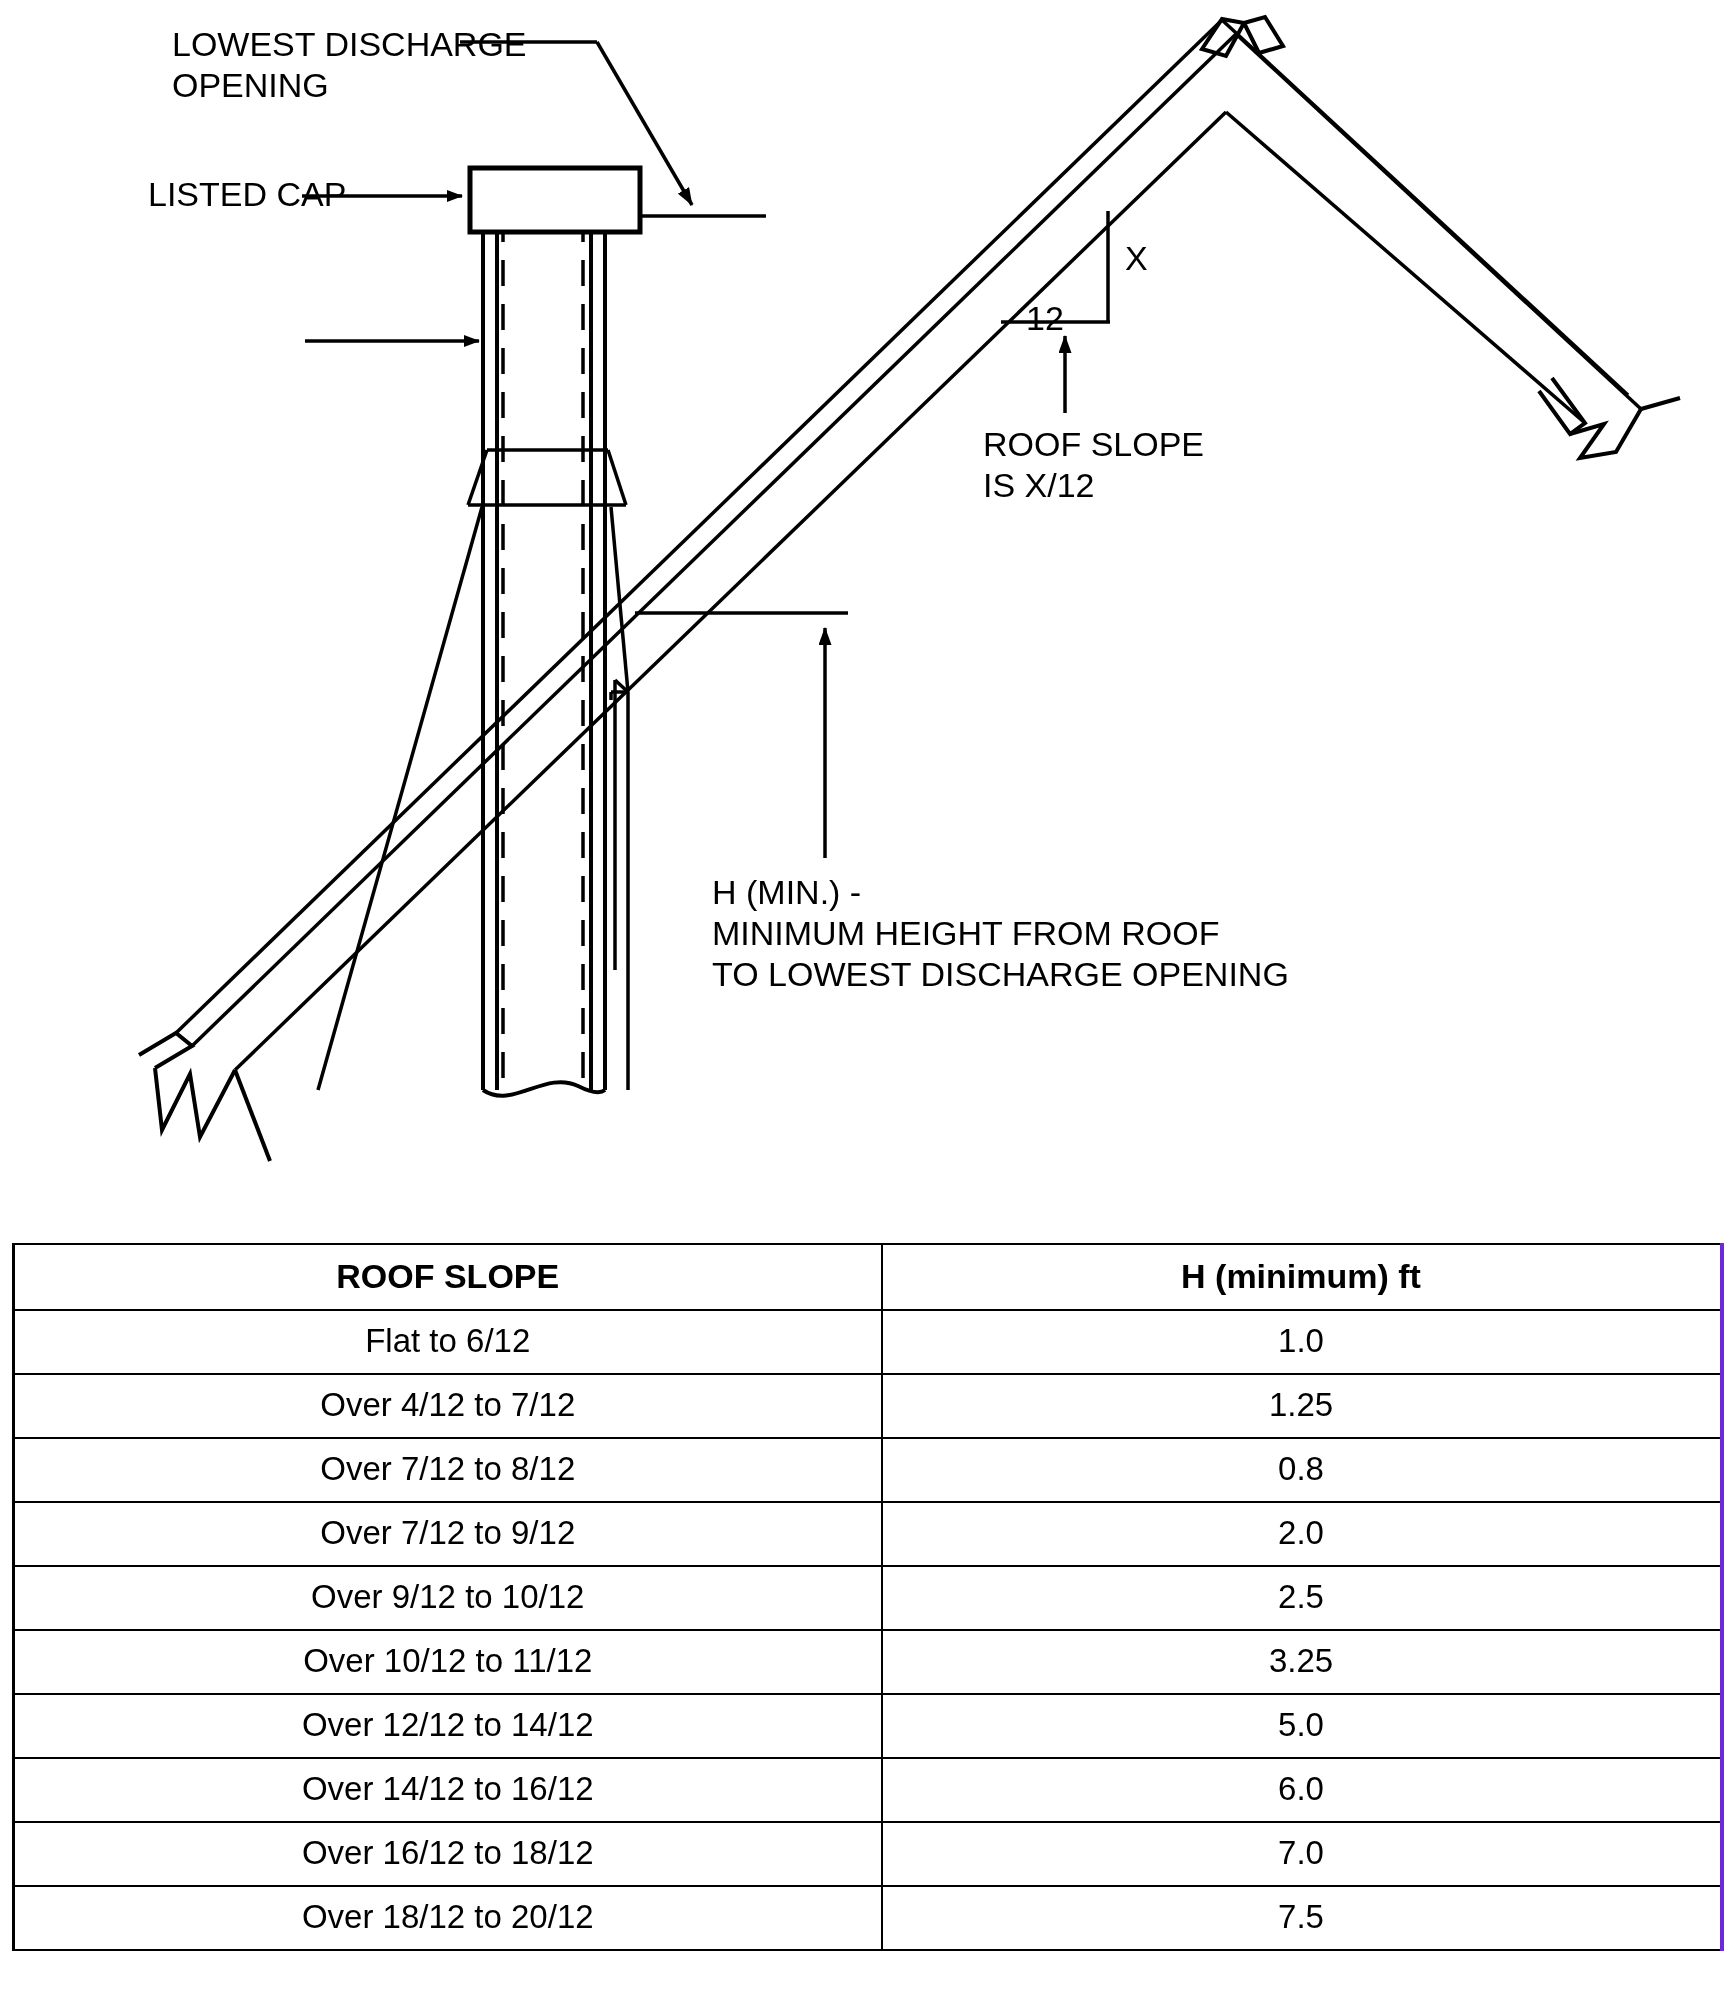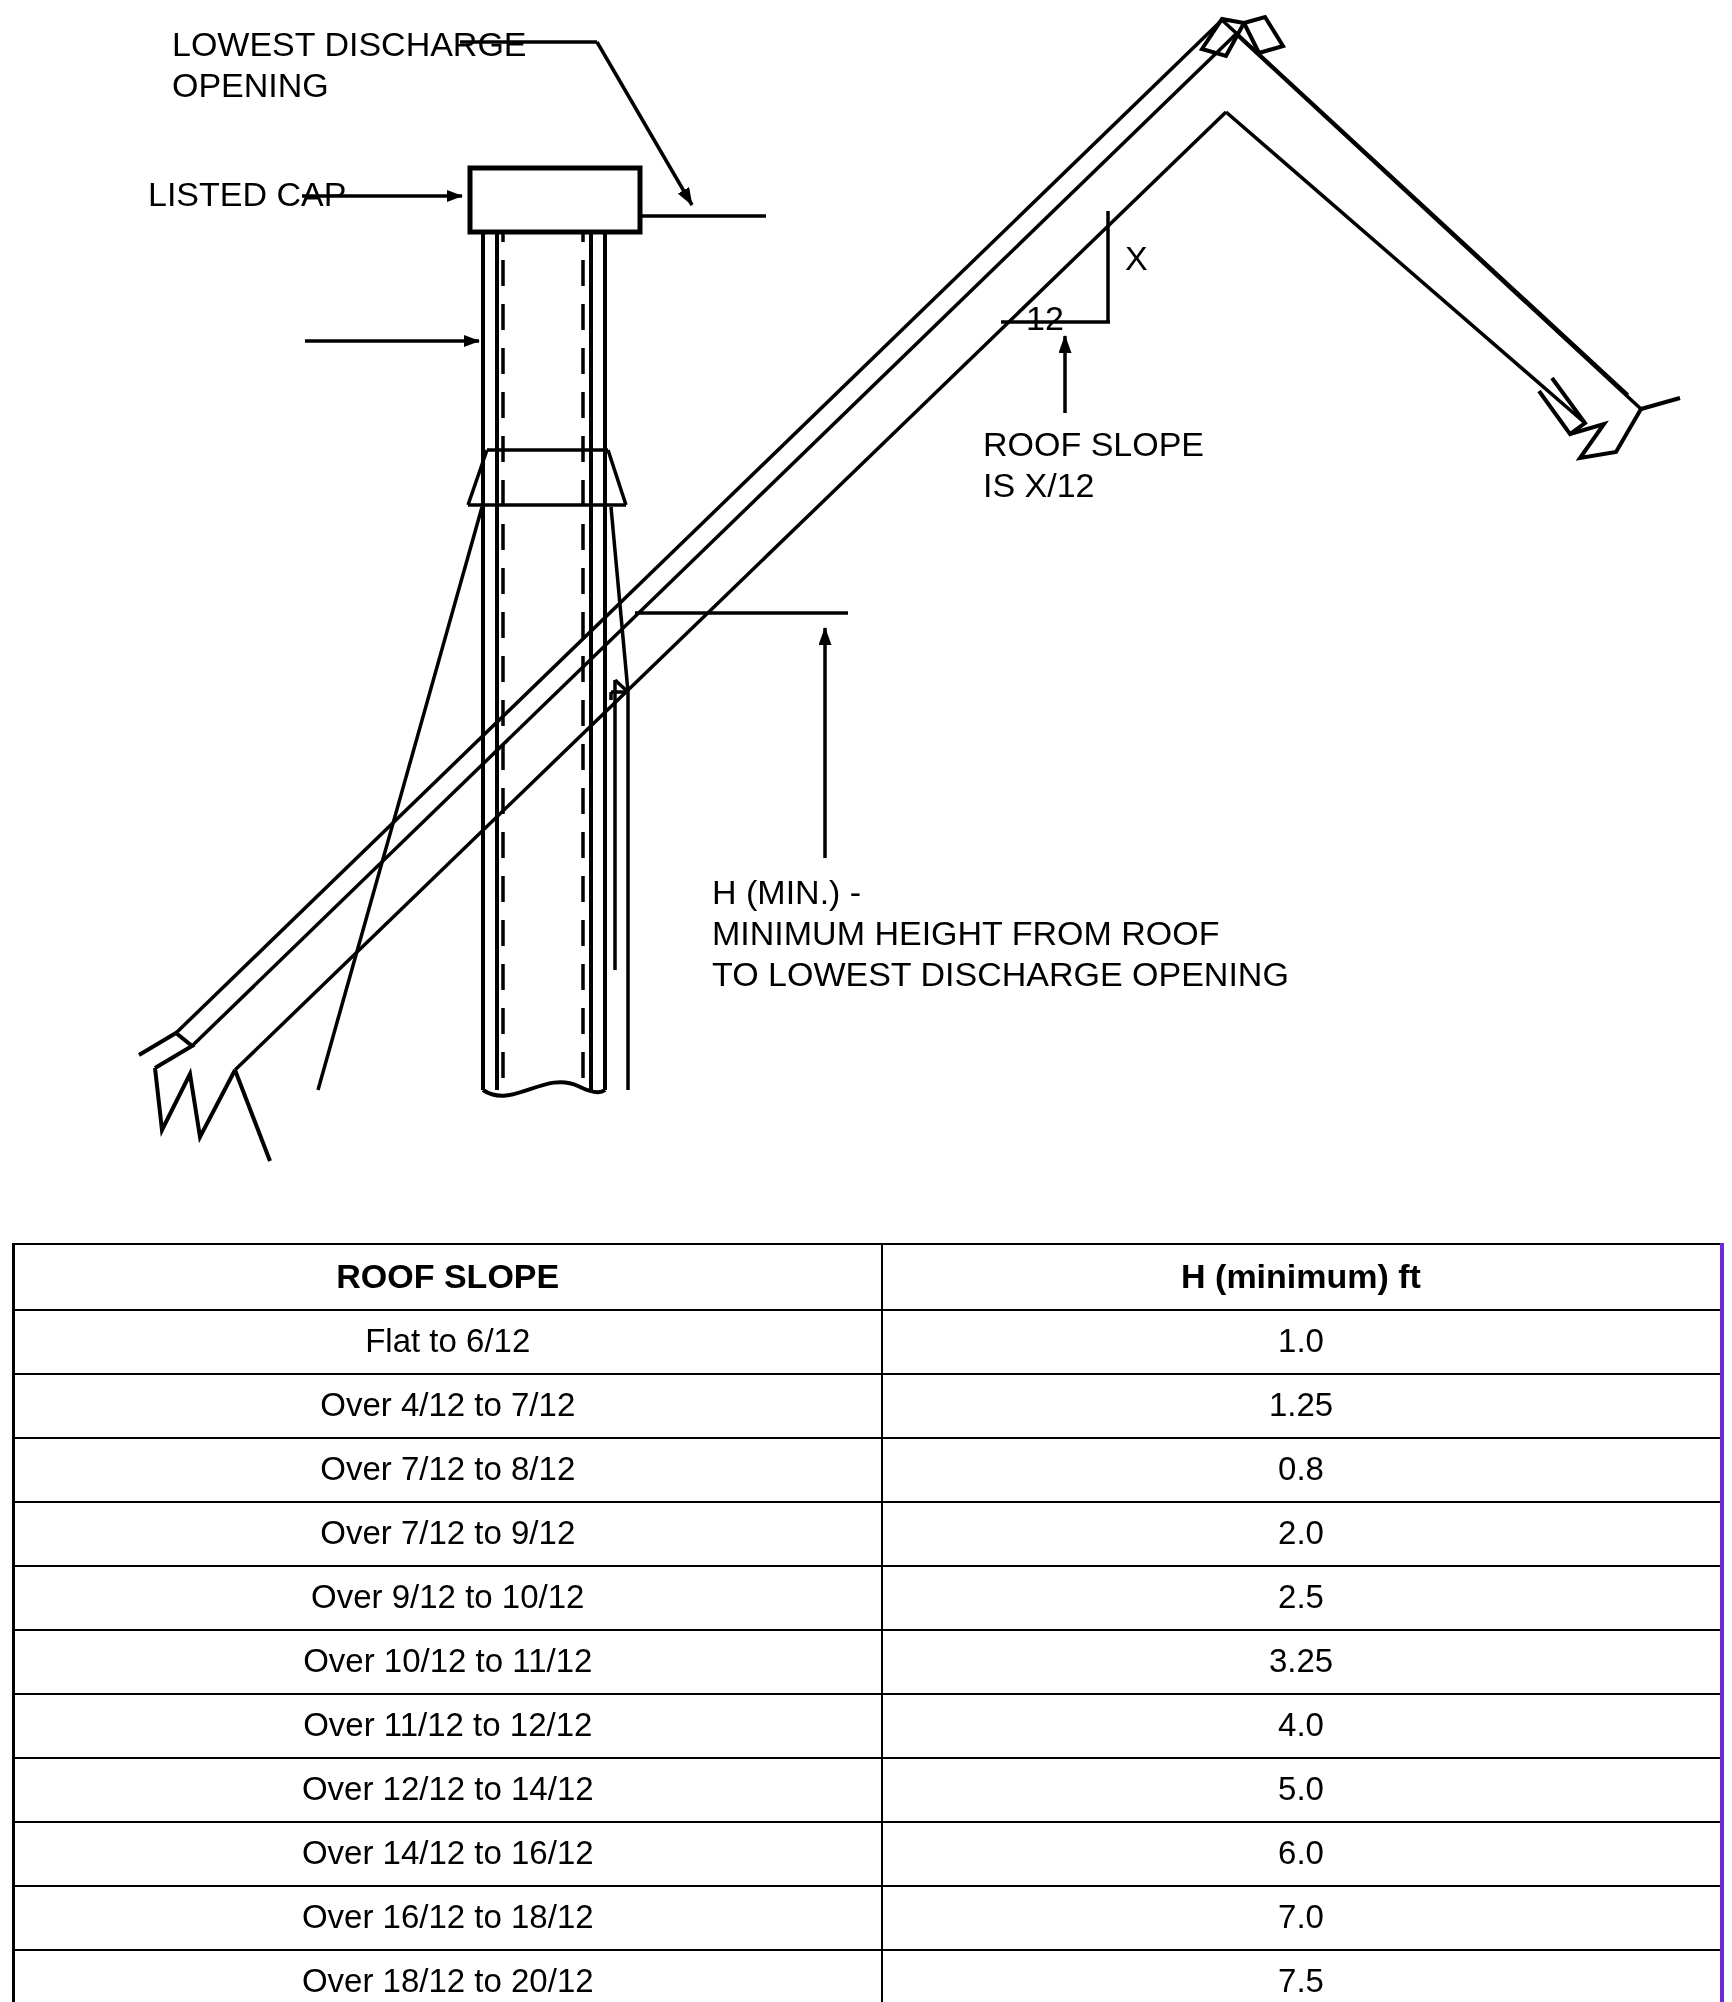--- a/index.html
+++ b/index.html
@@ -248,24 +248,20 @@
           </tr>
           <tr>
             <td>Over 9/12 to 10/12</td>
             <td>2.5</td>
           </tr>
           <tr>
             <td>Over 10/12 to 11/12</td>
             <td>3.25</td>
           </tr>
           <tr>
-            <td>Over 11/12 to 12/12</td>
-            <td>4.0</td>
-          </tr>
-          <tr>
             <td>Over 12/12 to 14/12</td>
             <td>5.0</td>
           </tr>
           <tr>
             <td>Over 14/12 to 16/12</td>
             <td>6.0</td>
           </tr>
           <tr>
             <td>Over 16/12 to 18/12</td>
             <td>7.0</td>

